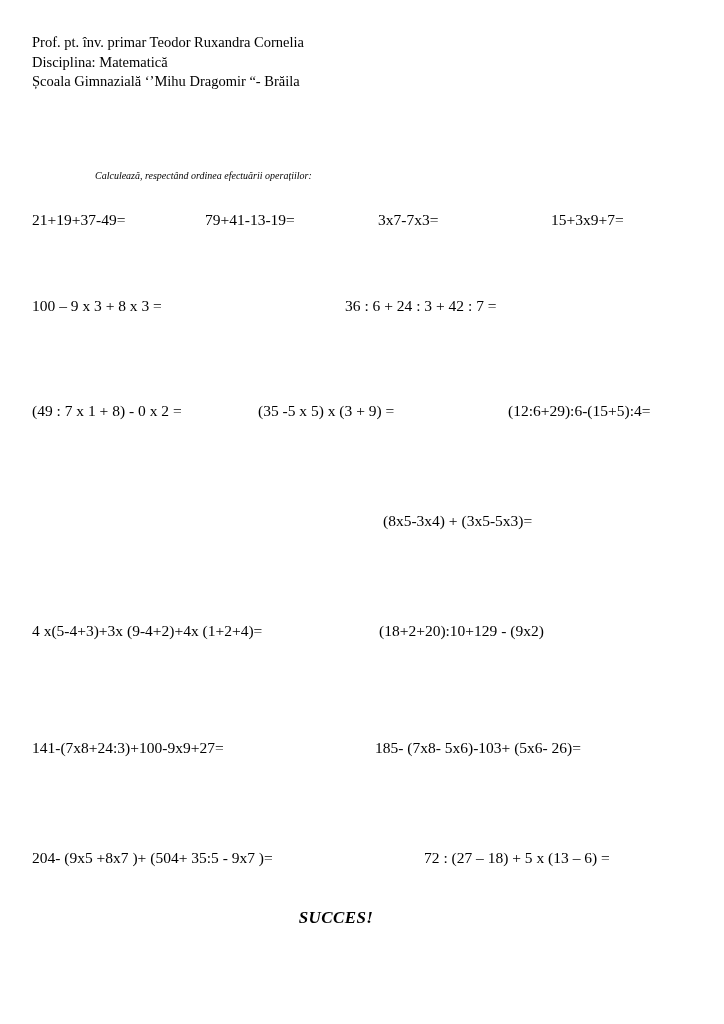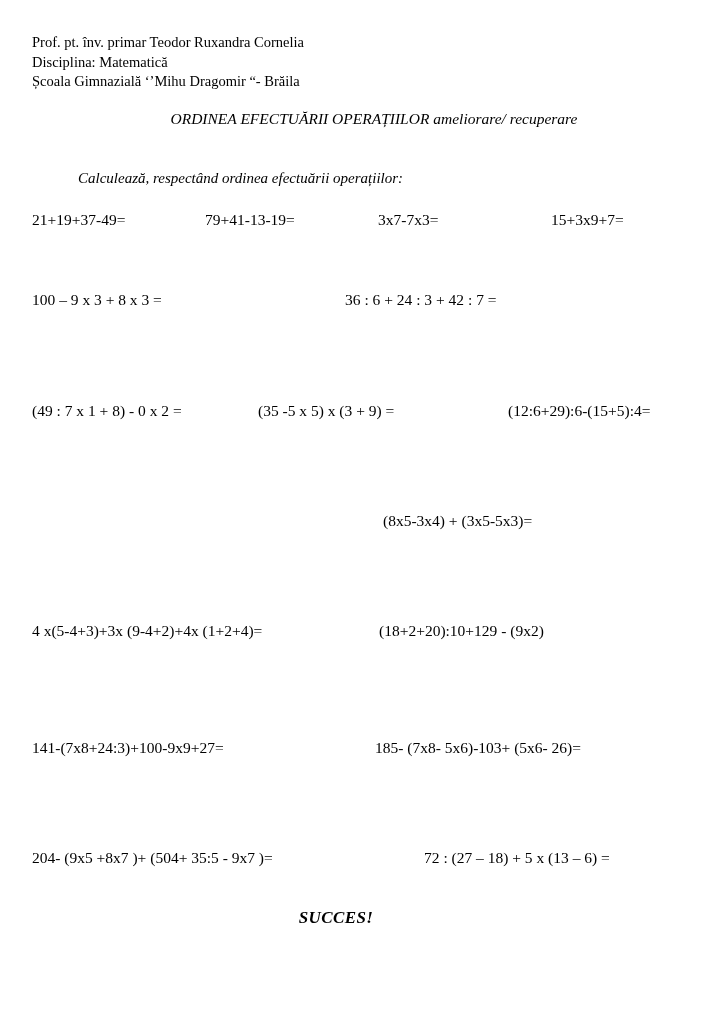--- a/index.html
+++ b/index.html
@@ -54,23 +54,23 @@
     display: block;
     font-size: 15.5px;
     font-style: italic;
     line-height: 22px;
     padding-left: 10px;
   }
 
   
   .instruction {
     position: absolute;
-    left: 78px;
+    left: 95px;
     top: 170px;
-    font-size: 15px;
+    font-size: 10px;
     font-style: italic;
     white-space: nowrap;
   }
 
   
   .exercise-row {
     position: absolute;
     left: 0;
     width: 632px;
     height: 26px;
@@ -103,33 +103,32 @@
 
 <div class="page">
 
   <div class="header-block">
     <span class="header-line">Prof. pt. înv. primar Teodor Ruxandra Cornelia</span>
     <span class="header-line">Disciplina: Matematică</span>
     <span class="header-line">Școala Gimnazială ‘’Mihu Dragomir “- Brăila</span>
   </div>
 
   <div class="title-wrap">
-    <span class="title-main">ORDINEA EFECTUĂRII OPERAȚIILOR ameliorare/ recuperare</span>
   </div>
 
   <div class="instruction">Calculează, respectând ordinea efectuării operațiilor:</div>
 
   <div id="exercise-container">
       <div class="exercise-row" style="top: 207px;">
         <div class="exercise-item" style="left: 32px;">21+19+37-49=</div>
         <div class="exercise-item" style="left: 205px;">79+41-13-19=</div>
         <div class="exercise-item" style="left: 378px;">3x7-7x3=</div>
         <div class="exercise-item" style="left: 551px;">15+3x9+7=</div>
       </div>
-      <div class="exercise-row" style="top: 287px;">
+      <div class="exercise-row" style="top: 293px;">
         <div class="exercise-item" style="left: 32px;">100 – 9 x 3 + 8 x 3 =</div>
         <div class="exercise-item" style="left: 345px;">36 : 6 + 24 : 3 + 42 : 7 =</div>
       </div>
       <div class="exercise-row" style="top: 398px;">
         <div class="exercise-item" style="left: 32px;">(49 : 7 x 1 + 8) - 0 x 2 =</div>
         <div class="exercise-item" style="left: 258px;">(35 -5 x 5) x (3 + 9) =</div>
         <div class="exercise-item" style="left: 508px;">(12:6+29):6-(15+5):4=</div>
       </div>
       <div class="exercise-row" style="top: 508px;">
         <div class="exercise-item" style="left: 383px;">(8x5-3x4) + (3x5-5x3)=</div>

